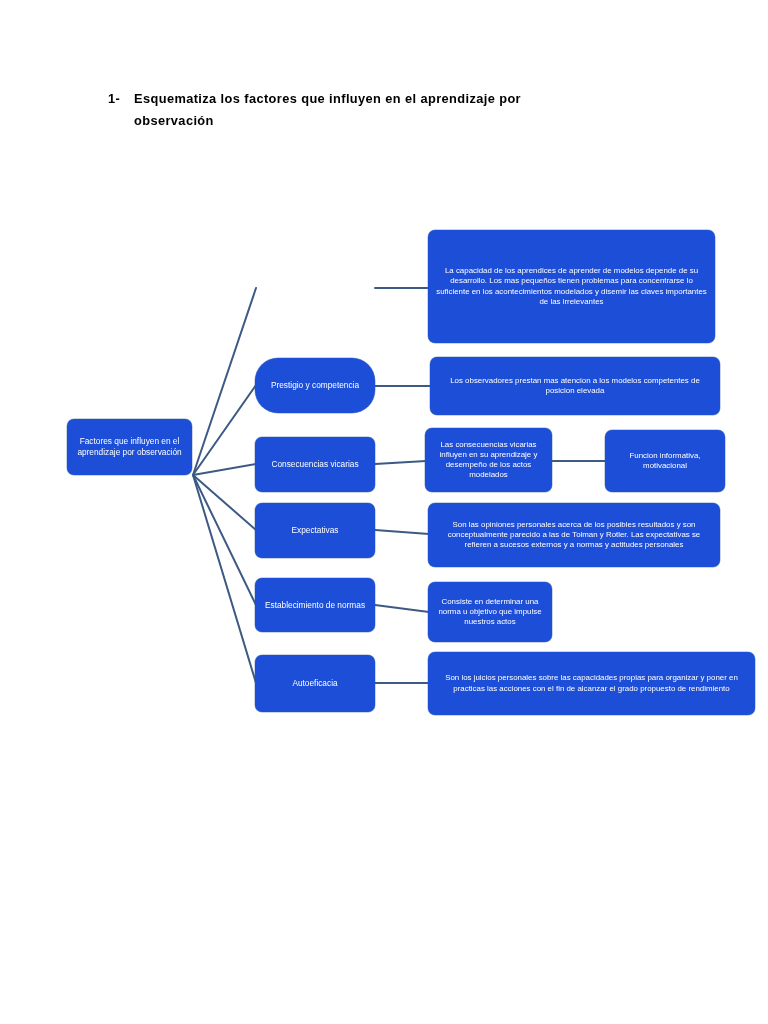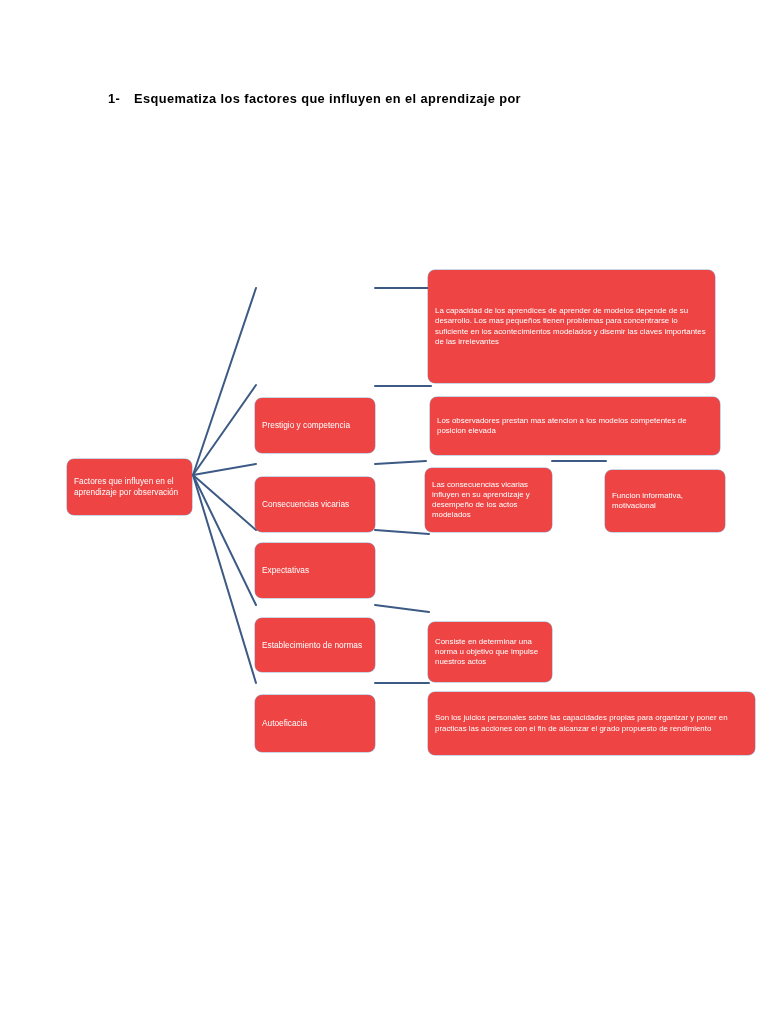--- a/index.html
+++ b/index.html
@@ -61,42 +61,42 @@
     top: 0;
     width: 768px;
     height: 1024px;
     pointer-events: none;
   }
 
   
   .node {
     position: absolute;
     box-sizing: border-box;
-    background: #ef4444;
+    background: #1d4ed8;
     border-radius: 7px;
     color: #ffffff;
     display: flex;
     align-items: center;
     justify-content: center;
+    text-align: center;
     font-family: "Liberation Sans", sans-serif;
     line-height: 1.28;
     padding: 3px 7px;
     box-shadow: 0 0 0 0.5px rgba(58,100,158,0.55);
-    margin-top: 40px;
   }
   .node span {
     display: block;
     width: 100%;
   }
 
   .node.hub       { left: 67px;  top: 419px; width: 125px; height: 56px;  font-size: 8.3px; }
 
   .node.lvl1      { font-size: 8.3px; }
   .n-desarrollo   { left: 255px; top: 258px; width: 120px; height: 60px; }
-  .n-prestigio    { left: 255px; top: 358px; width: 120px; height: 55px; }
+  .n-prestigio    { left: 255px; top: 358px; width: 120px; height: 55px; border-radius: 23px; }
   .n-consecuencias{ left: 255px; top: 437px; width: 120px; height: 55px; }
   .n-expectativas { left: 255px; top: 503px; width: 120px; height: 55px; }
   .n-metas        { left: 255px; top: 578px; width: 120px; height: 54px; }
   .n-autoeficacia { left: 255px; top: 655px; width: 120px; height: 57px; }
 
   .node.desc      { font-size: 7.9px; }
   .d-desarrollo   { left: 428px; top: 230px; width: 287px; height: 113px; }
   .d-prestigio    { left: 430px; top: 357px; width: 290px; height: 58px; }
   .d-consecuencias{ left: 425px; top: 428px; width: 127px; height: 64px; }
   .d-funcion      { left: 605px; top: 430px; width: 120px; height: 62px; }
@@ -104,20 +104,21 @@
   .d-metas        { left: 428px; top: 582px; width: 124px; height: 60px; }
   .d-autoeficacia { left: 428px; top: 652px; width: 327px; height: 63px; }
 </style>
 </head>
 <body>
 
 <div id="page">
 
   <div class="heading">
     <span class="heading-num">1-</span><span class="heading-text">Esquematiza los factores que influyen en el aprendizaje por</span>
+    <span class="heading-line2">observación</span>
   </div>
 
   <div class="diagram">
 
     <svg class="connectors" width="768" height="1024" viewBox="0 0 768 1024">
       <g stroke="#3c5a84" stroke-width="2" fill="none" stroke-linecap="round">
 
         <line x1="193" y1="475" x2="256" y2="288"></line>
         <line x1="193" y1="475" x2="256" y2="385"></line>
         <line x1="193" y1="475" x2="256" y2="464"></line>
@@ -160,20 +161,23 @@
     </div>
     <div class="node desc d-prestigio">
       <span>Los observadores prestan mas atencion a los modelos competentes de posicion elevada</span>
     </div>
     <div class="node desc d-consecuencias">
       <span>Las consecuencias vicarias influyen en su aprendizaje y desempeño de los actos modelados</span>
     </div>
     <div class="node desc d-funcion">
       <span>Funcion informativa, motivacional</span>
     </div>
+    <div class="node desc d-expectativas">
+      <span>Son las opiniones personales acerca de los posibles resultados y son conceptualmente parecido a las de Tolman y Rotler. Las expectativas se refieren a sucesos externos y a normas y actitudes personales</span>
+    </div>
     <div class="node desc d-metas">
       <span>Consiste en determinar una norma u objetivo que impulse nuestros actos</span>
     </div>
     <div class="node desc d-autoeficacia">
       <span>Son los juicios personales sobre las capacidades propias para organizar y poner en practicas las acciones con el fin de alcanzar el grado propuesto de rendimiento</span>
     </div>
 
   </div>
 </div>
 

